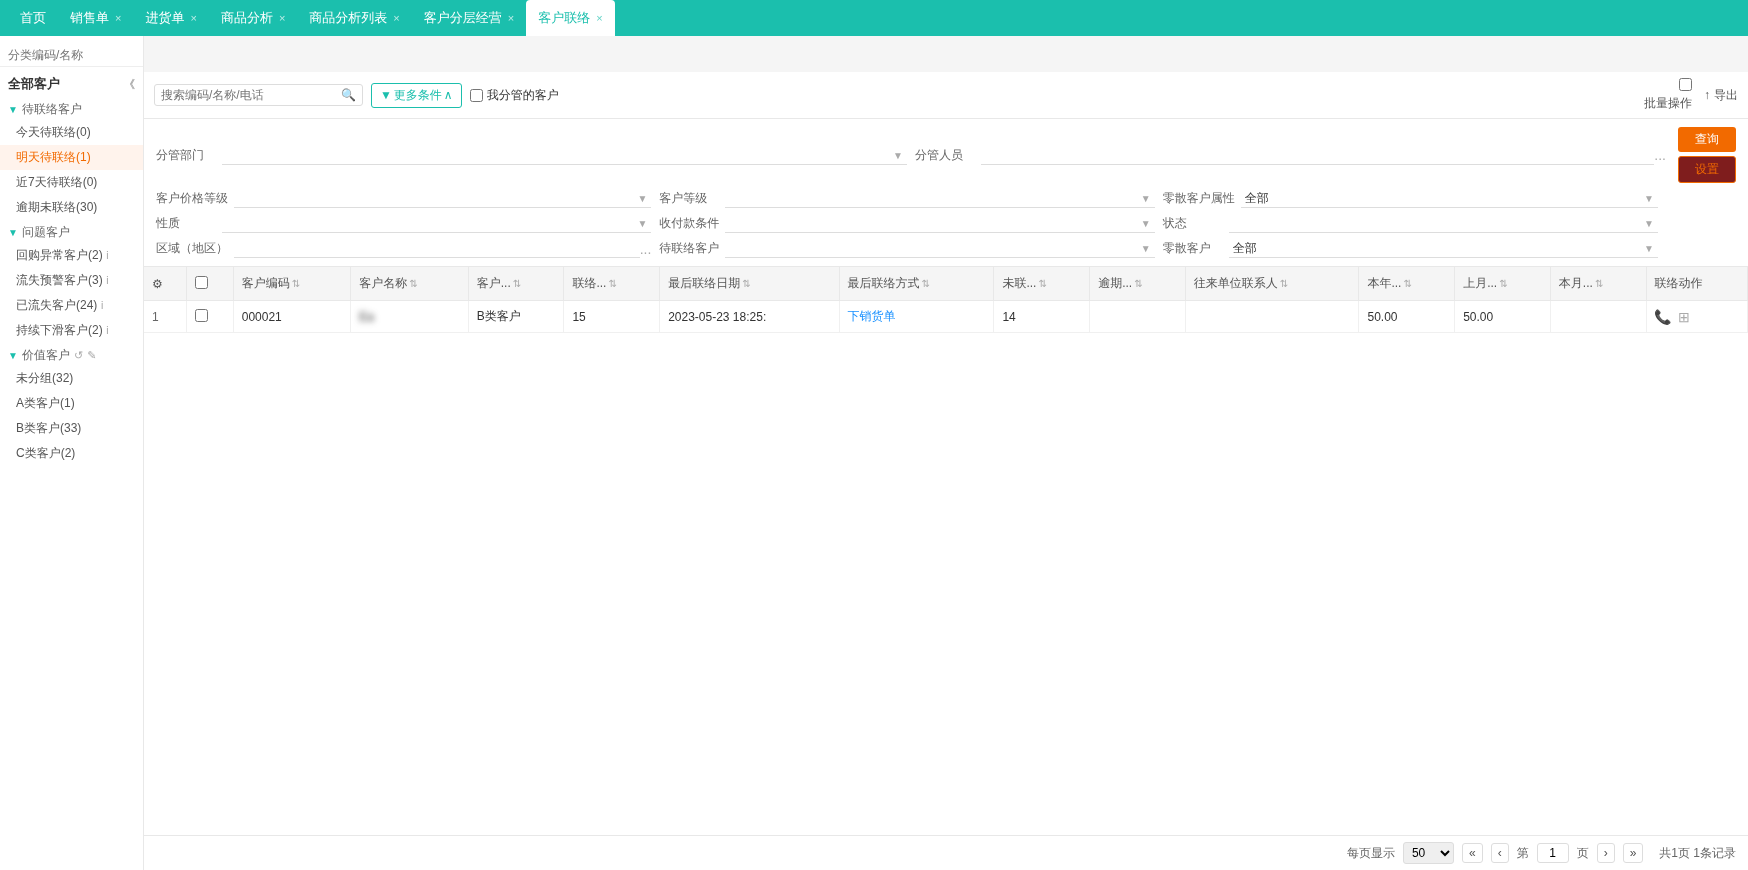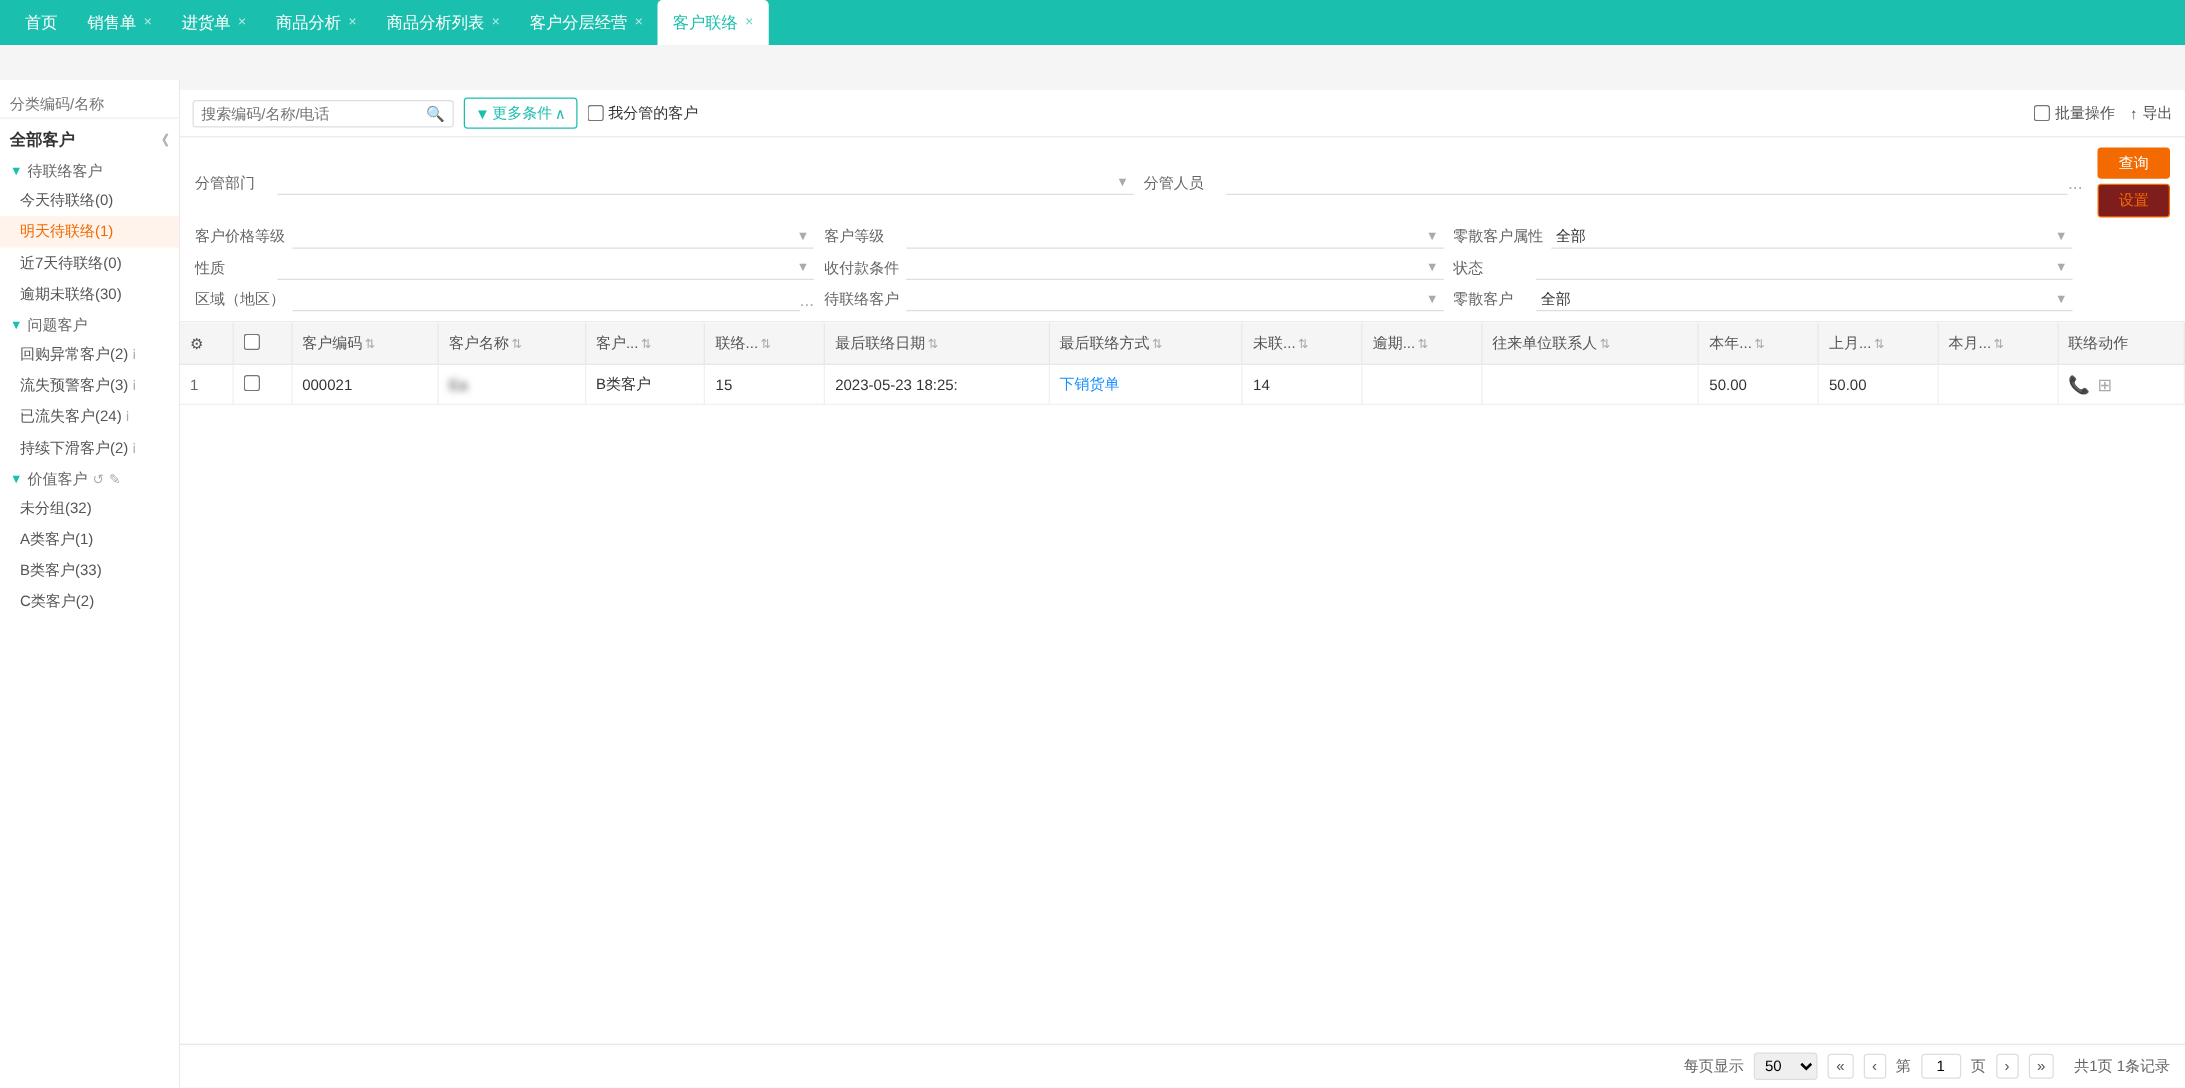--- a/index.html
+++ b/index.html
@@ -50,21 +50,20 @@
     }
 
     
     .sidebar {
       width: 144px;
       background: #fff;
       border-right: 1px solid #e8e8e8;
       padding: 8px 0;
       flex-shrink: 0;
       overflow-y: auto;
-      margin-top: 28px;
     }
     .sidebar-search {
       display: flex;
       align-items: center;
       padding: 4px 8px;
       border-bottom: 1px solid #eee;
       margin-bottom: 4px;
     }
     .sidebar-search input {
       flex: 1;
@@ -171,25 +170,26 @@
       cursor: pointer;
     }
     .toolbar-right {
       margin-left: auto;
       display: flex;
       align-items: center;
       gap: 12px;
     }
     .batch-op-btn {
       display: flex;
-      align-items: center;
+      align-items: flex-end;
       gap: 4px;
       font-size: 12px;
       color: #555;
       cursor: pointer;
+      flex-direction: column;
     }
     .export-btn {
       display: flex;
       align-items: center;
       gap: 4px;
       font-size: 12px;
       color: #555;
       cursor: pointer;
     }
 

